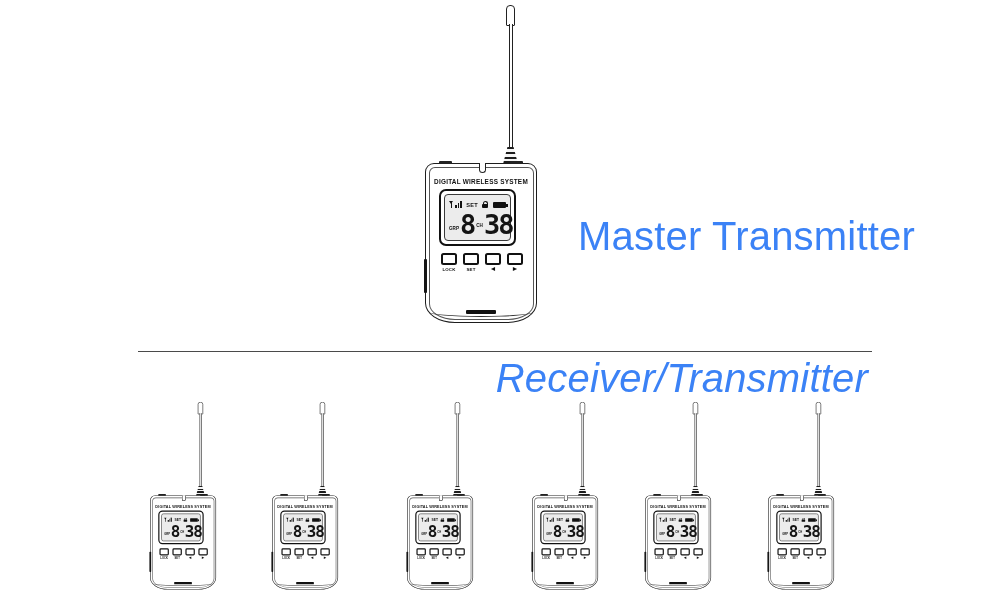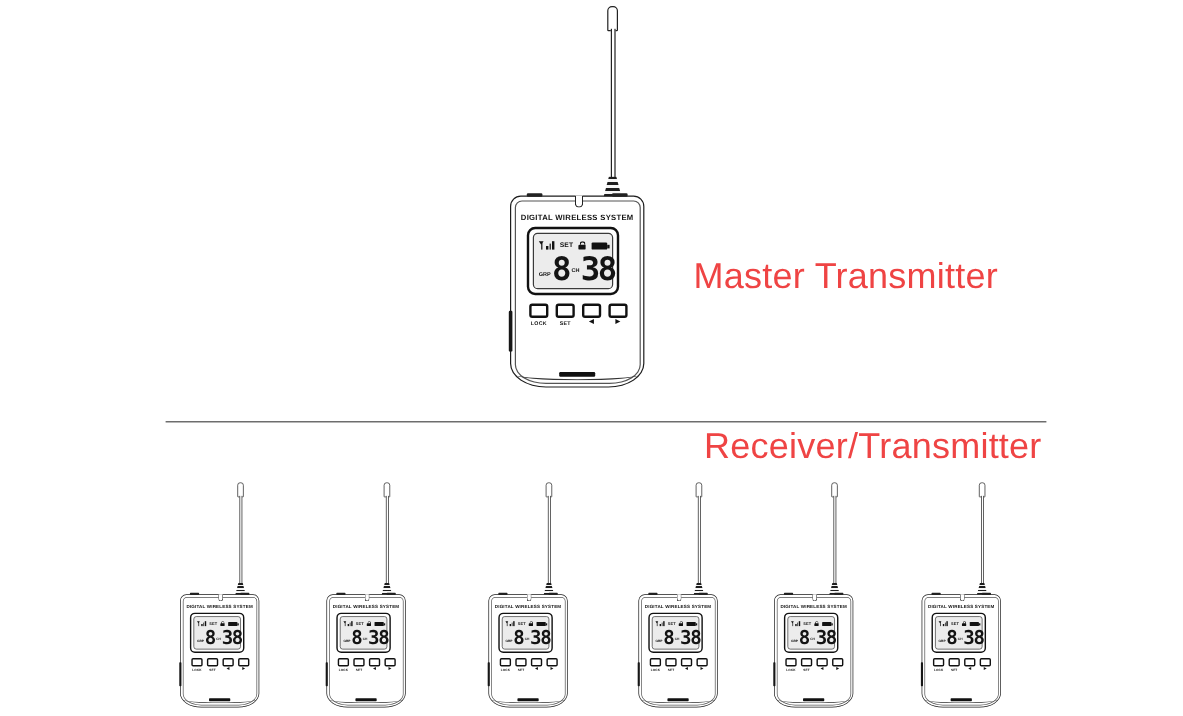--- a/index.html
+++ b/index.html
@@ -4,25 +4,25 @@
 <style>
   html,body{margin:0;padding:0;}
   body{
     width:986px;height:597px;position:relative;background:#ffffff;overflow:hidden;
     font-family:"Liberation Sans",sans-serif;
   }
   .stage{position:absolute;inset:0;}
 
   
   .section-label{
-    position:absolute;color:#ef4444;font-size:30px;font-weight:400;
+    position:absolute;color:#3b82f6;font-size:40px;font-weight:400;
     letter-spacing:0.2px;white-space:nowrap;
   }
   #master-label{left:578px;top:214px;}
-  #receiver-label{right:118px;top:356px;}
+  #receiver-label{right:118px;top:356px;font-style:italic;}
 
   
   .divider{
     position:absolute;left:138px;top:351px;width:734px;height:0;
     border-top:1.6px solid #4a4a4a;
   }
 
   
   .device{position:relative;width:112px;height:318px;}
 

